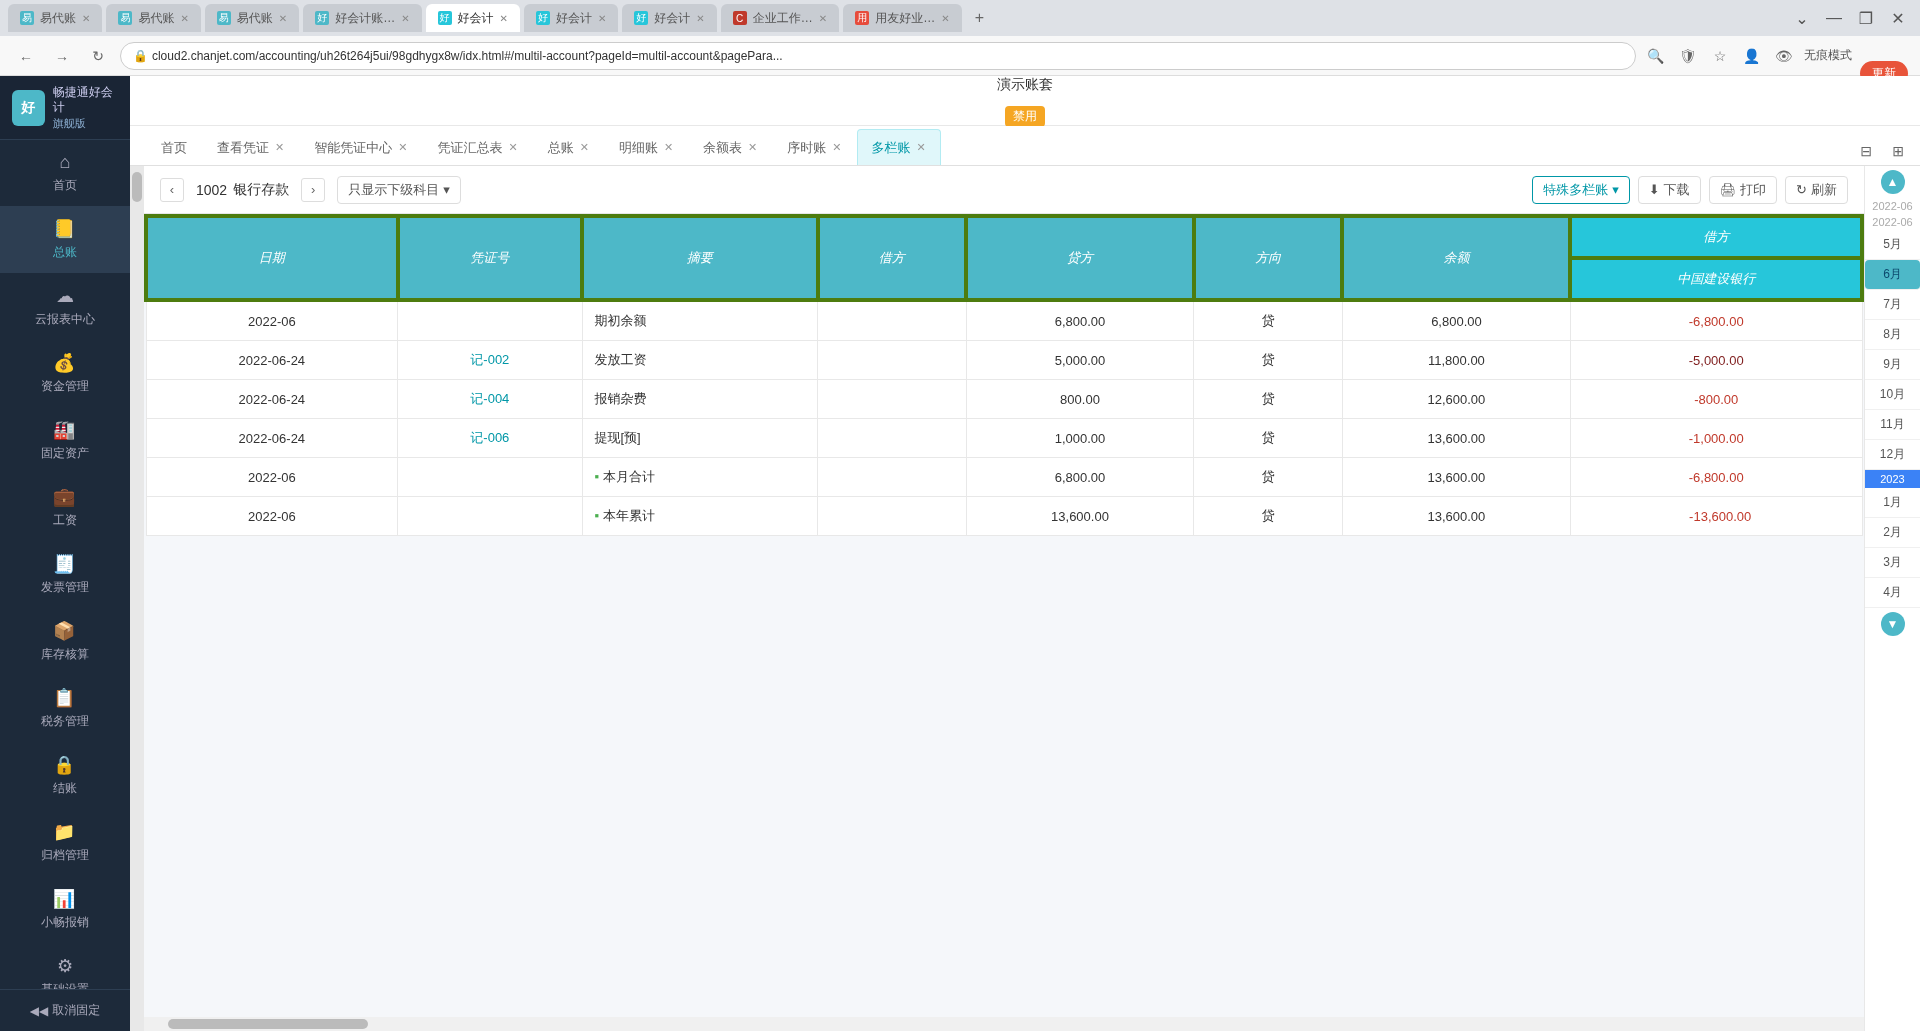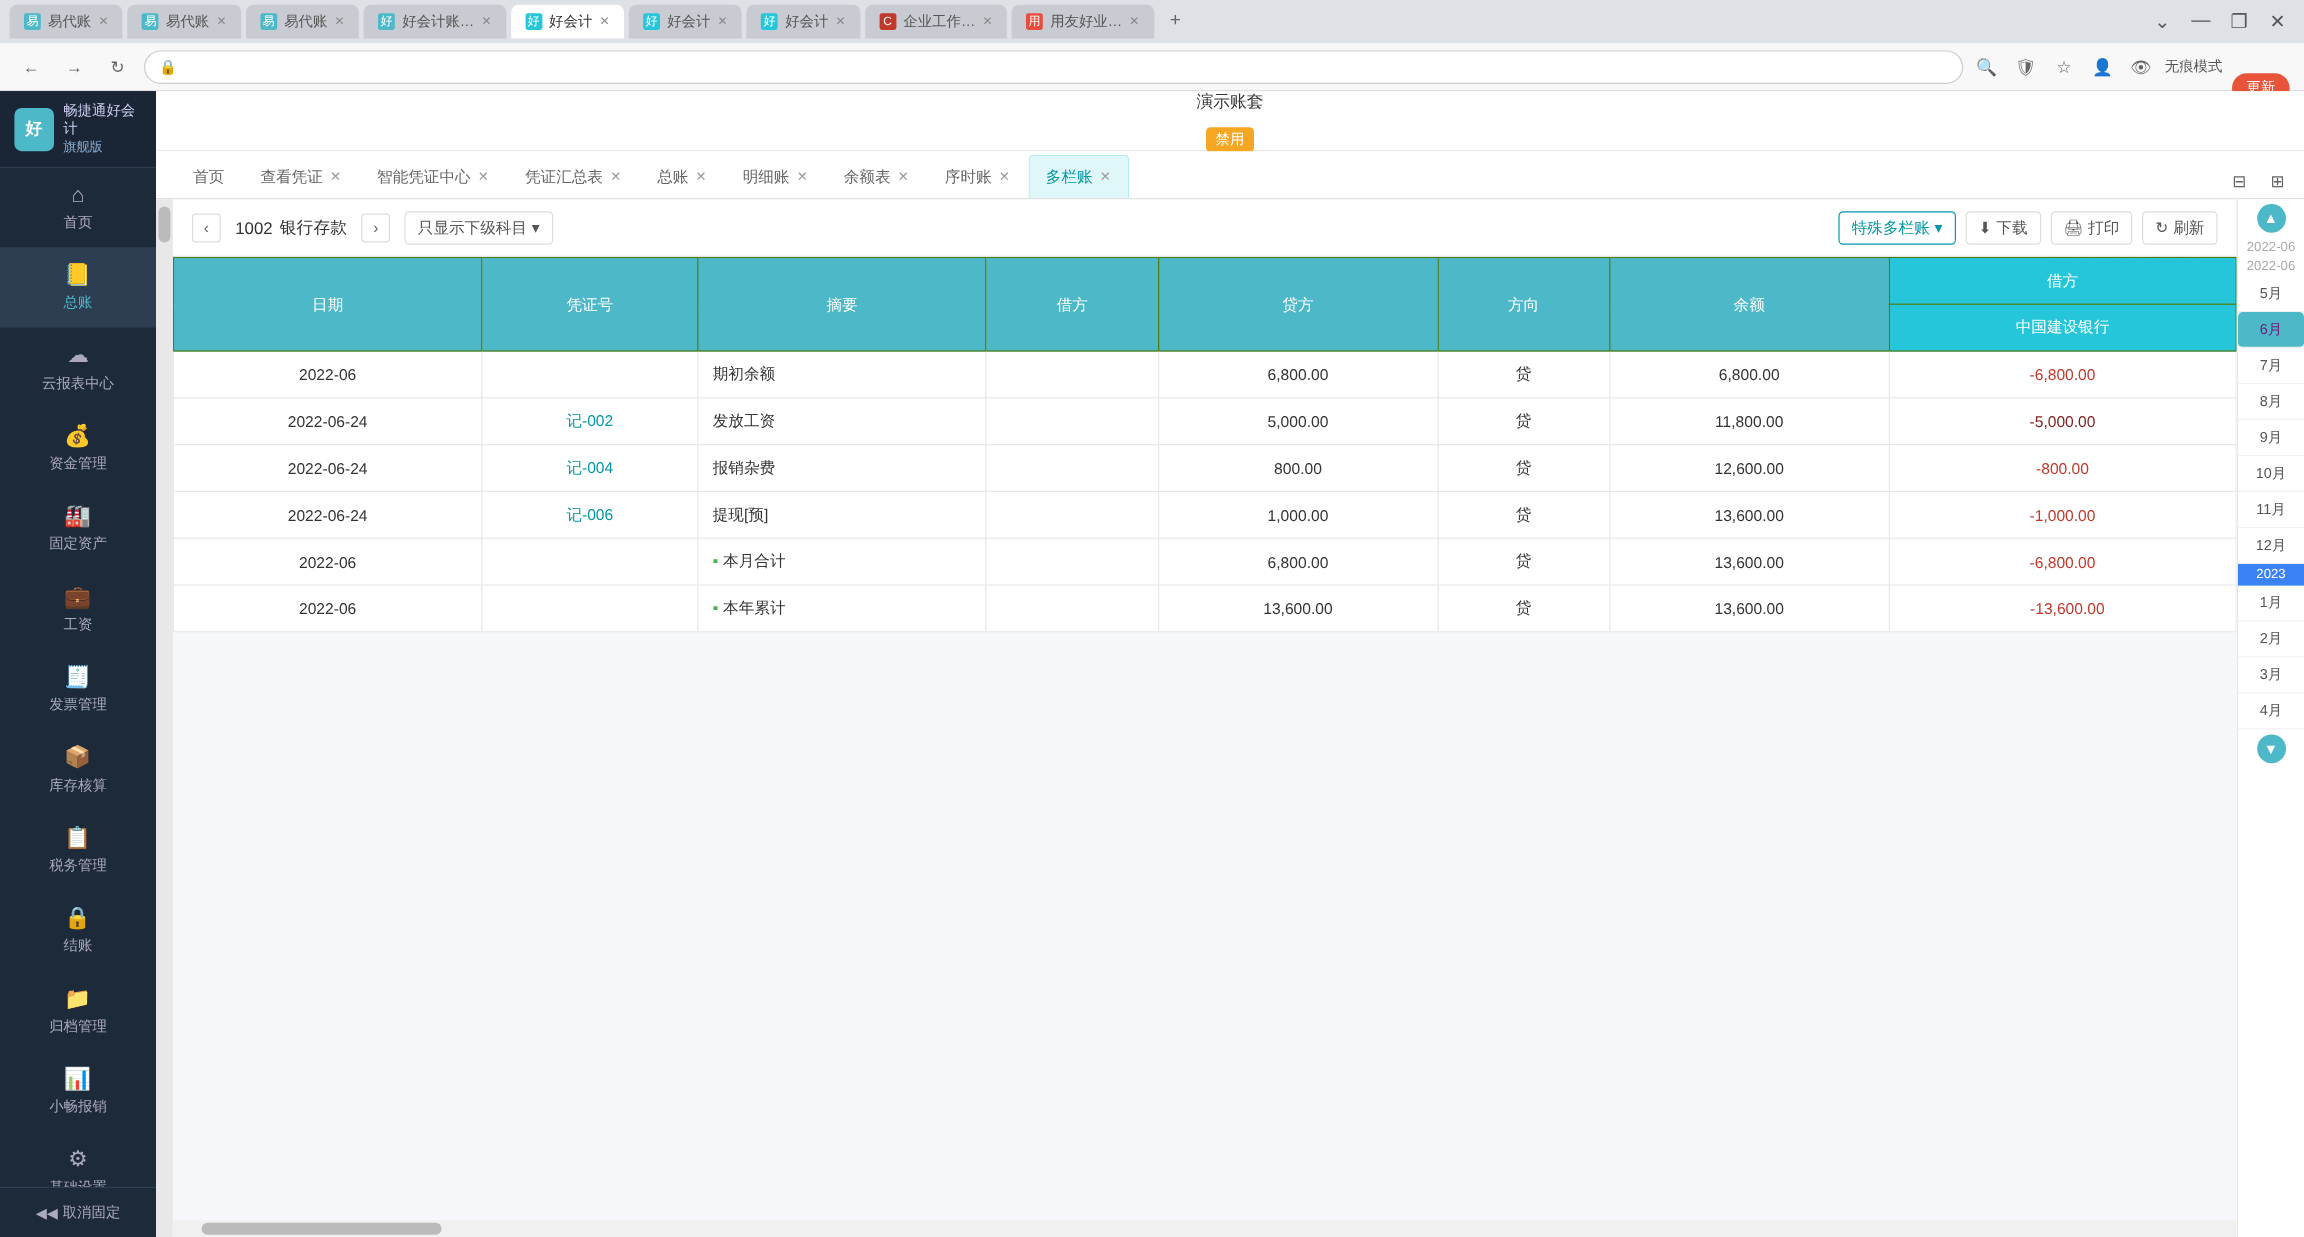--- a/index.html
+++ b/index.html
@@ -69,32 +69,32 @@
     .account-selector { display: flex; align-items: center; gap: 6px; font-size: 14px; color: #333; cursor: pointer; }
     .filter-dropdown { display: flex; align-items: center; gap: 4px; border: 1px solid #ddd; border-radius: 4px; padding: 4px 10px; font-size: 13px; color: #555; cursor: pointer; }
     .toolbar-right { margin-left: auto; display: flex; align-items: center; gap: 8px; }
     .feature-btn { border: 1px solid #0097a7; color: #0097a7; border-radius: 4px; padding: 4px 10px; font-size: 13px; cursor: pointer; display: flex; align-items: center; gap: 4px; }
     .tool-btn { border: 1px solid #ddd; color: #555; border-radius: 4px; padding: 4px 10px; font-size: 13px; cursor: pointer; display: flex; align-items: center; gap: 4px; }
 
     
     .ledger-table-wrap { flex: 1; overflow: auto; }
     .ledger-table { width: 100%; border-collapse: collapse; }
     .ledger-table thead tr { background: #4db8c8; color: #fff; }
-    .ledger-table thead th { padding: 10px 12px; text-align: center; font-size: 13px; font-weight: normal; border: 1px solid #4d7c0f; white-space: nowrap; }
+    .ledger-table thead th { padding: 10px 12px; text-align: center; font-size: 13px; font-weight: normal; border: 4px solid #4d7c0f; white-space: nowrap; font-style: italic; }
     .ledger-table tbody tr { background: #fff; }
     .ledger-table tbody td { padding: 10px 12px; text-align: center; font-size: 13px; color: #333; border: 1px solid #e8e8e8; white-space: nowrap; }
     .td-link { color: #0097a7; cursor: pointer; text-decoration: none; }
     .td-right { text-align: right; margin-top: 12px; }
     .td-green-icon { color: #4caf50; margin-right: 4px; }
     .extra-col-header { background: #26c6da; }
 
     
     .calendar-panel { width: 56px; background: #fff; border-left: 1px solid #e8e8e8; display: flex; flex-direction: column; align-items: center; padding: 0; overflow-y: auto; flex-shrink: 0; }
     .cal-month { width: 100%; text-align: center; padding: 6px 4px; font-size: 12px; color: #555; cursor: pointer; border-bottom: 1px solid #f0f0f0; }
-    .cal-month.active { background: #4db8c8; color: #701a75; border-radius: 4px; }
+    .cal-month.active { background: #4db8c8; color: #0c4a6e; border-radius: 4px; }
     .cal-year-2023 { font-size: 11px; color: #fff; background: #3b82f6; width: 100%; text-align: center; padding: 3px 0; }
     .cal-nav { width: 24px; height: 24px; background: #4db8c8; border-radius: 50%; display: flex; align-items: center; justify-content: center; color: #fff; cursor: pointer; margin: 4px auto; font-size: 12px; }
 
     .period-icon { font-size: 14px; color: #888; cursor: pointer; }
   </style>
 </head>
 <body>
 
 <div class="browser-chrome">
   <div class="tab inactive">
@@ -150,20 +150,21 @@
     <div class="tab-ctrl-btn">✕</div>
   </div>
 </div>
 
 <div class="address-bar">
   <div class="nav-btn">←</div>
   <div class="nav-btn">→</div>
   <div class="nav-btn">↻</div>
   <div class="address-input">
     <span style="font-size:12px;color:#333;margin-right:4px;">🔒</span>
+    <span style="overflow:hidden;text-overflow:ellipsis;white-space:nowrap;flex:1;font-size:12px;">cloud2.chanjet.com/accounting/uh26t264j5ui/98gdhygx8w/idx.html#/multil-account?pageId=multil-account&amp;pagePara...</span>
   </div>
   <div class="address-icons">
     <div class="addr-icon">🔍</div>
     <div class="addr-icon">🛡</div>
     <div class="addr-icon">☆</div>
     <div class="addr-icon">👤</div>
     <div class="addr-icon">👁</div>
     <span style="font-size:12px;color:#555;">无痕模式</span>
     <div class="update-btn">更新</div>
   </div>

